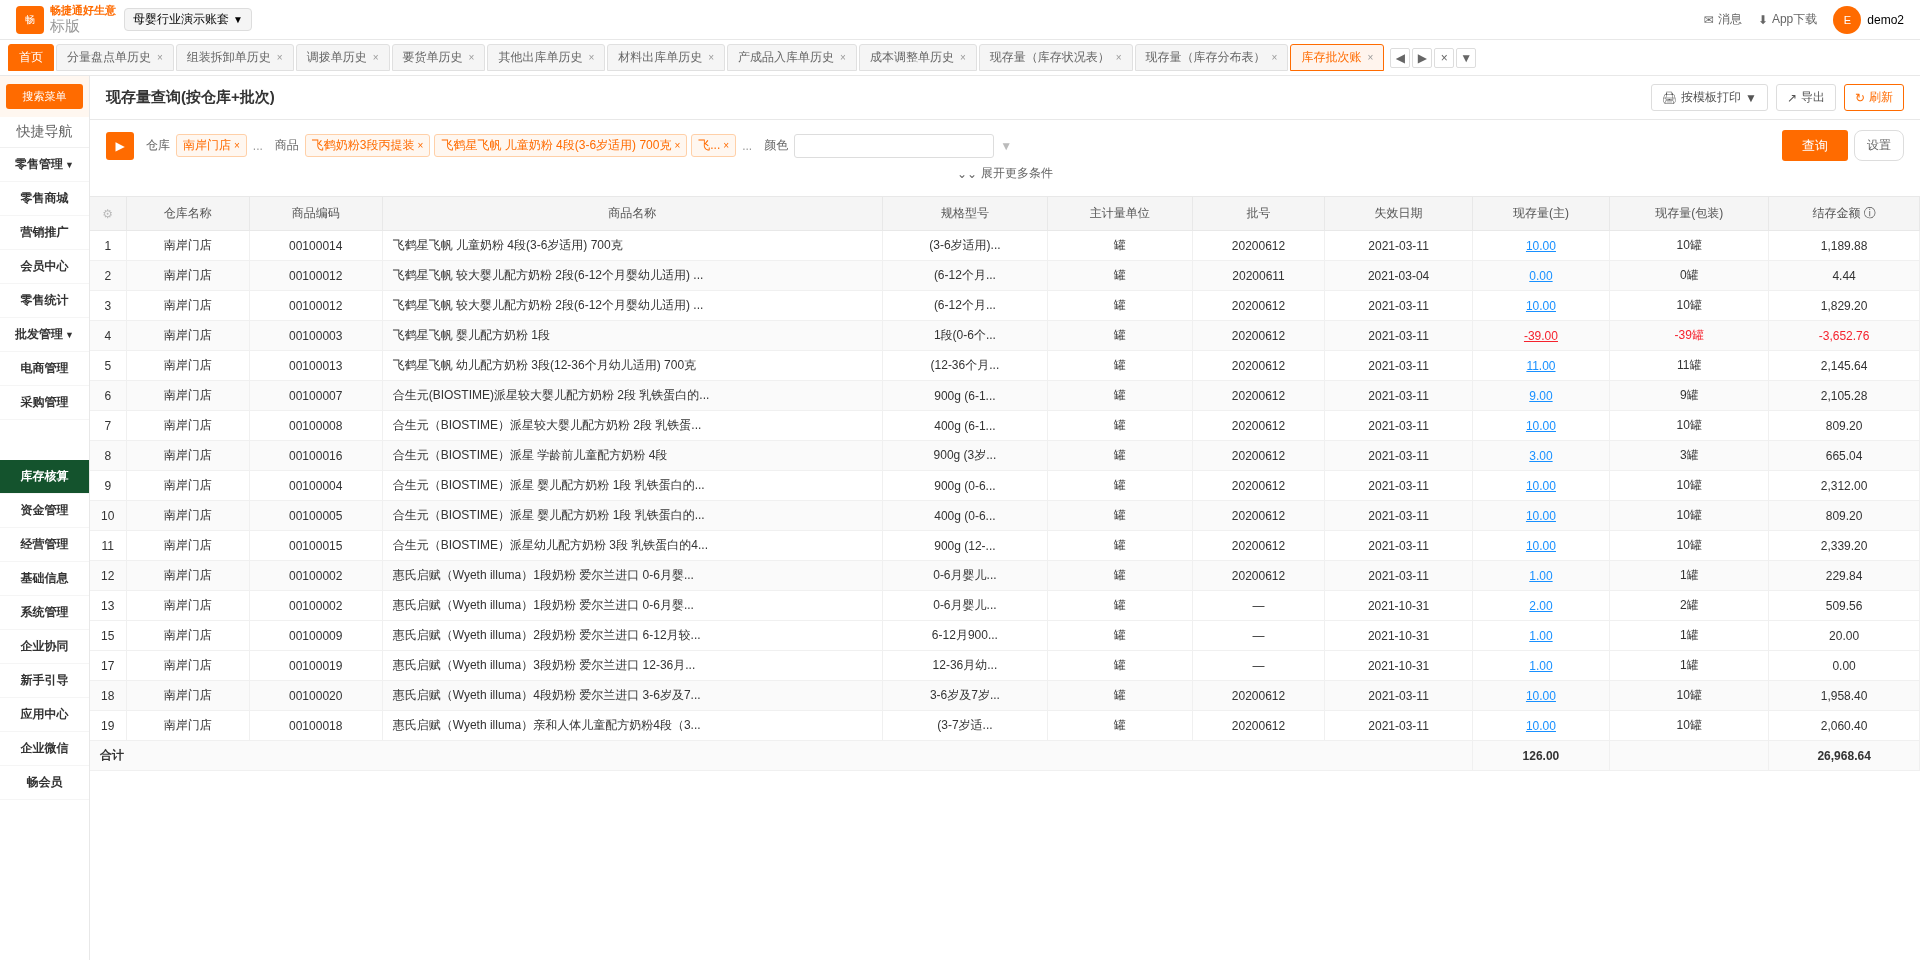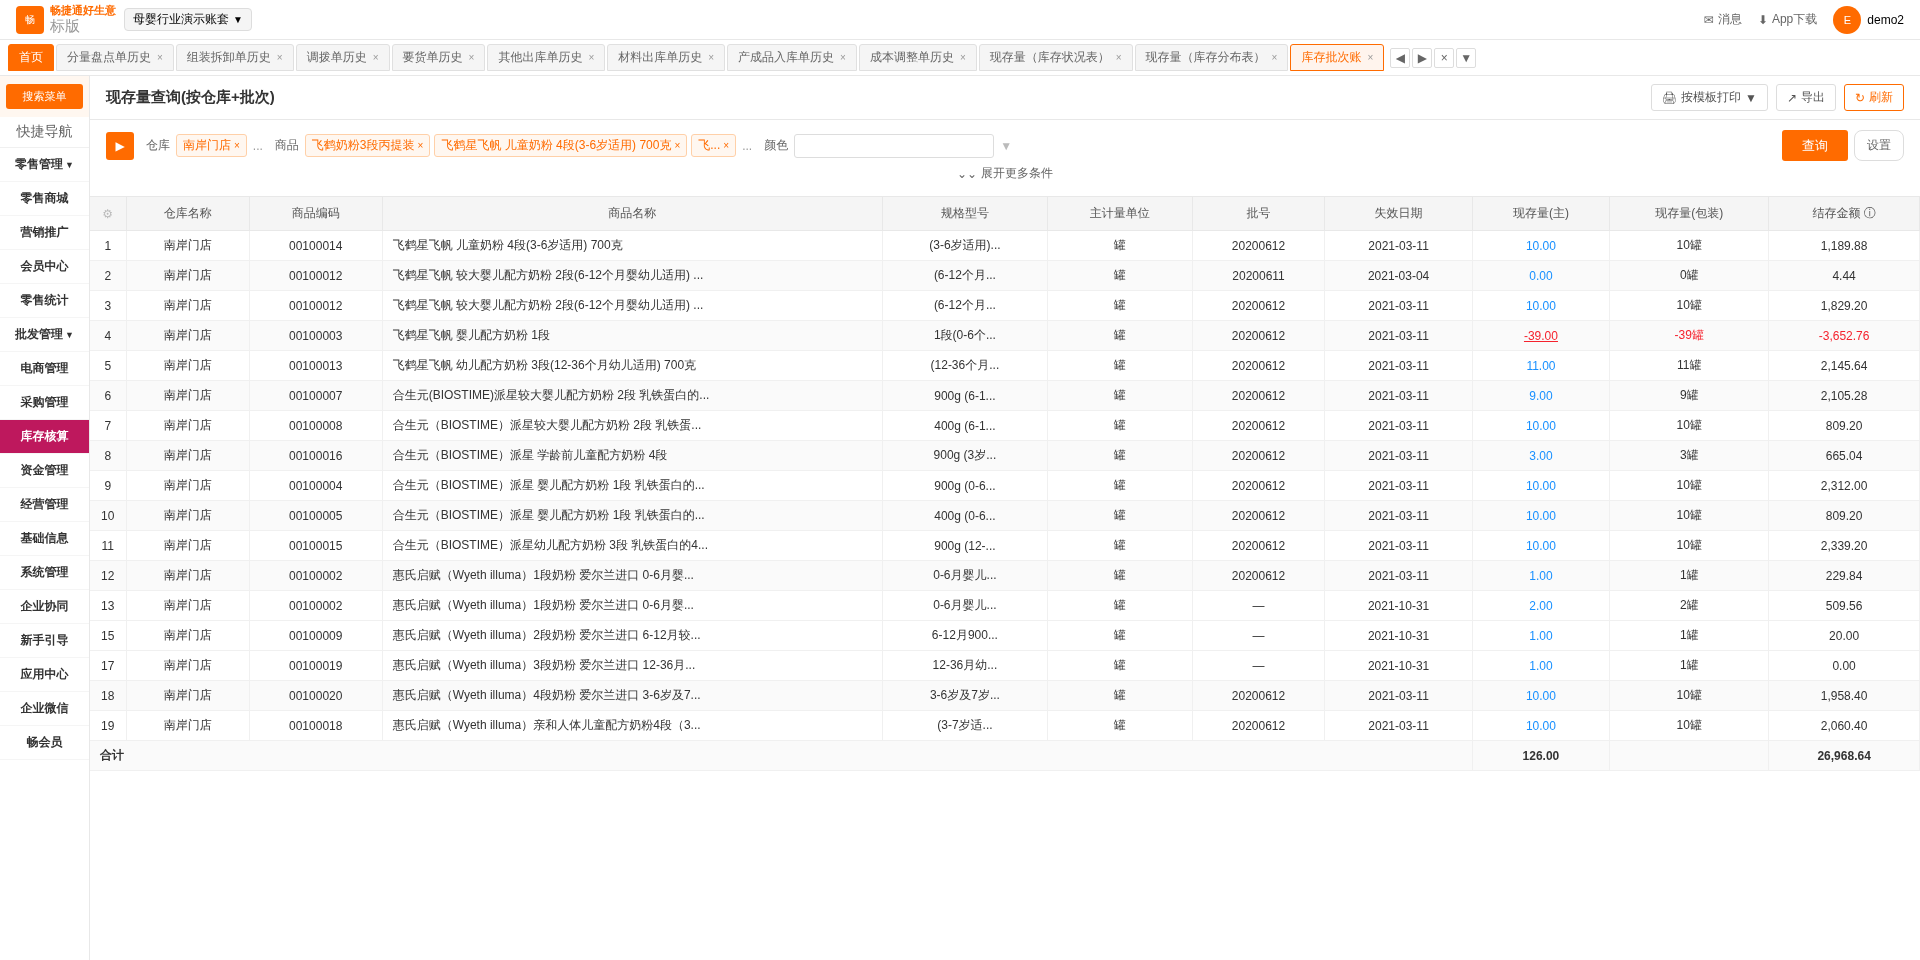--- a/index.html
+++ b/index.html
@@ -27,21 +27,21 @@
 
     
     .main-layout { display: flex; flex: 1; overflow: hidden; }
 
     
     .sidebar { width: 90px; background: #fff; display: flex; flex-direction: column; border-right: 1px solid #e8e8e8; flex-shrink: 0; }
     .sidebar-search { padding: 8px 6px; background: #fff7f0; }
     .sidebar-search-btn { width: 100%; background: #ff6b00; color: white; border: none; border-radius: 3px; padding: 5px 0; cursor: pointer; font-size: 11px; text-align: center; }
     .sidebar-shortcut { padding: 6px 8px; text-align: center; color: #666; font-size: 14px; border-bottom: 1px solid #f0f0f0; }
     .sidebar-item { padding: 8px 6px; text-align: center; color: #333; font-size: 11px; cursor: pointer; border-bottom: 1px solid #f5f5f5; font-weight: bold; }
-    .sidebar-item.active { background: #be185d; color: white; border-radius: 0; }
+    .sidebar-item.active { background: #14532d; color: white; border-radius: 0; margin-top: 40px; }
     .sidebar-item.has-arrow { display: flex; align-items: center; justify-content: center; gap: 2px; }
 
     
     .content-area { flex: 1; display: flex; flex-direction: column; overflow: hidden; }
 
     
     .page-header { height: 44px; background: #fff; border-bottom: 1px solid #e8e8e8; display: flex; align-items: center; justify-content: space-between; padding: 0 16px; flex-shrink: 0; gap: 16px; }
     .page-title { font-size: 15px; font-weight: bold; color: #333; }
     .page-actions { display: flex; align-items: center; gap: 8px; }
     .action-btn { display: flex; align-items: center; gap: 4px; padding: 4px 10px; border: 1px solid #ddd; border-radius: 3px; background: #fff; cursor: pointer; color: #555; font-size: 12px; }
@@ -59,21 +59,21 @@
     .query-btn { background: #ff6b00; color: white; border: none; border-radius: 3px; padding: 6px 20px; cursor: pointer; font-size: 13px; }
     .settings-btn { background: #fff; color: #666; border: 1px solid #ddd; border-radius: 8px; padding: 6px 12px; cursor: pointer; font-size: 12px; }
 
     
     .table-container { flex: 1; overflow: auto; background: #fff; margin: 0; }
     table { width: 100%; border-collapse: collapse; font-size: 12px; }
     thead tr { background: #f5f5f5; }
     th { padding: 8px 10px; text-align: center; color: #555; font-weight: normal; border-bottom: 1px solid #e8e8e8; border-right: 1px solid #e8e8e8; white-space: nowrap; position: sticky; top: 0; background: #f5f5f5; z-index: 2; }
     td { padding: 6px 10px; text-align: center; border-bottom: 1px solid #f0f0f0; border-right: 1px solid #f0f0f0; color: #333; }
     .td-left { text-align: left; }
-    .td-underline { cursor: pointer; color: #1890ff; }
+    .td-underline { text-decoration: underline; cursor: pointer; color: #1890ff; }
     .td-red { color: #f5222d; text-decoration: underline; cursor: pointer; }
     .td-negative { color: #f5222d; }
     .footer-row td { background: #fafafa; font-weight: bold; color: #333; }
 
     
     .expand-more { display: flex; align-items: center; justify-content: center; gap: 4px; color: #666; padding: 4px 0; cursor: pointer; font-size: 12px; }
   </style>
 </head>
 <body>
 

